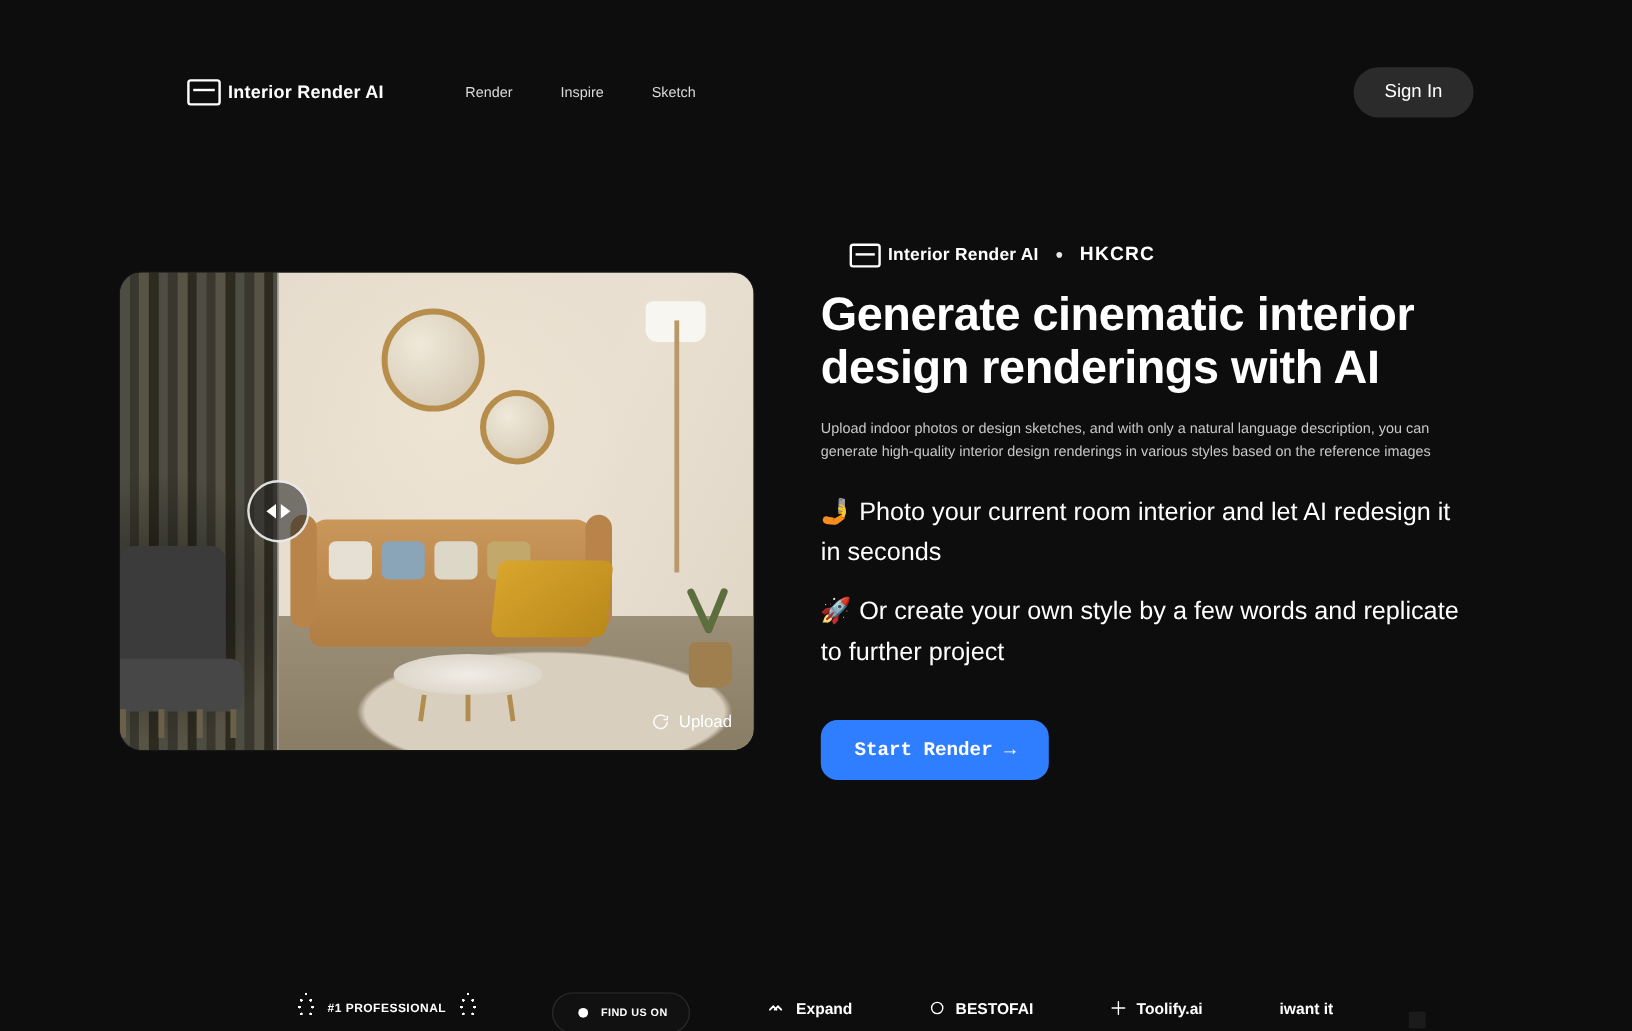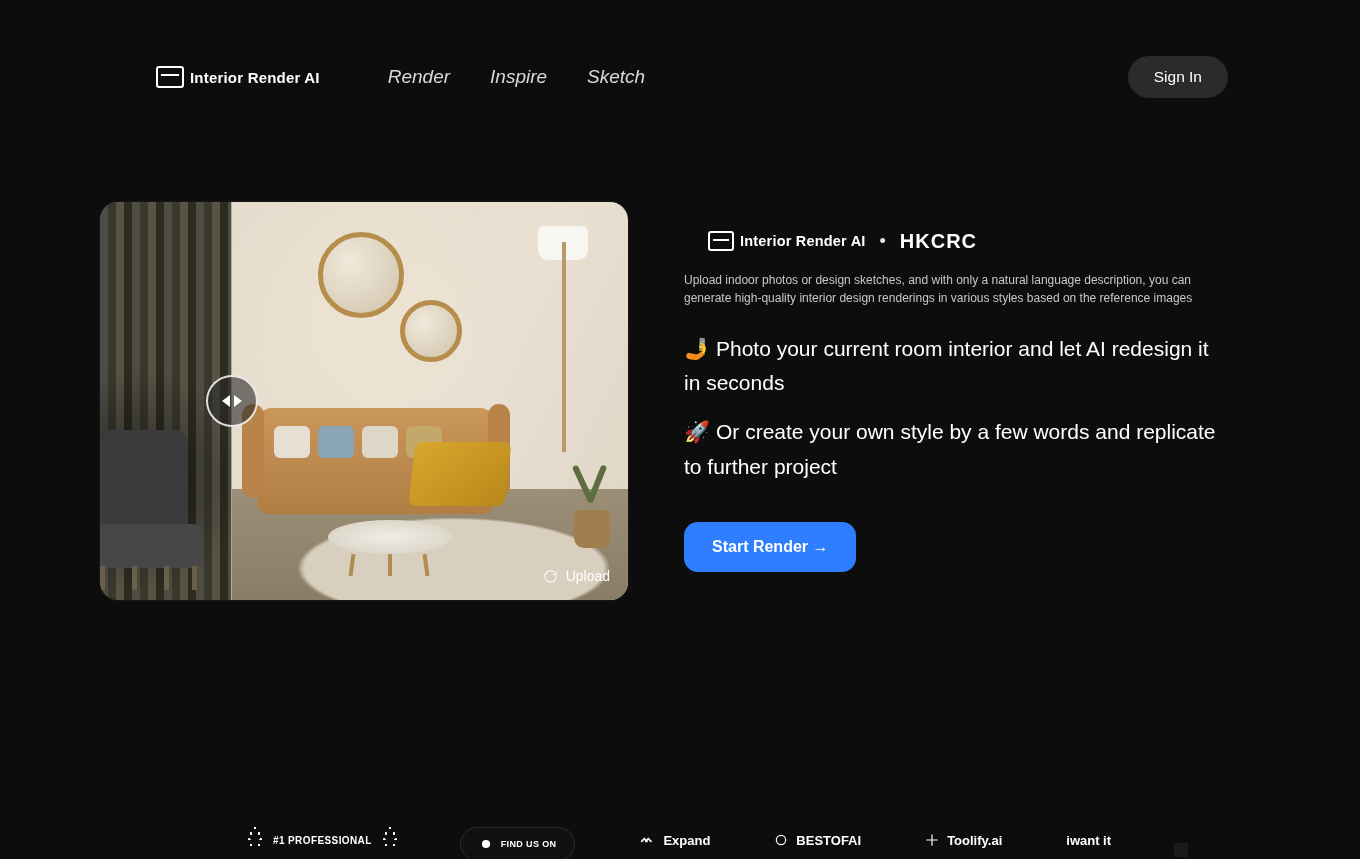--- a/index.html
+++ b/index.html
@@ -44,23 +44,22 @@
     position: absolute;
     left: 3px; right: 3px; top: 3px;
     height: 3px;
     border-bottom: 2px solid #fff;
   }
   .logo-text { font-weight: 700; font-size: 15px; letter-spacing: 0.2px; }
   .nav { display: flex; gap: 40px; }
   .nav a {
     color: var(--nav-muted);
     text-decoration: none;
-    font-size: 19px;
+    font-size: 12px;
     cursor: pointer;
-    font-style: italic;
   }
   .signin-btn {
     background: var(--btn-dark);
     color: #fff;
     border: none;
     border-radius: 24px;
     padding: 12px 26px;
     font-size: 15.5px;
     cursor: pointer;
   }
@@ -232,21 +231,21 @@
   .hero-right { flex: 1 1 0; }
   .brand-row {
     display: flex;
     align-items: center;
     gap: 14px;
     margin-bottom: 18px;
   }
   .brand-row .logo-mark { width: 26px; height: 20px; }
   .brand-row .logo-text { font-size: 14.5px; font-weight: 700; }
   .brand-dot { font-size: 18px; opacity: 0.9; }
-  .hkcrc { font-size: 20px; font-weight: 800; letter-spacing: 1px; text-align: center; }
+  .hkcrc { font-size: 16px; font-weight: 800; letter-spacing: 1px; text-align: center; }
   .headline {
     font-size: 39px;
     font-weight: 800;
     line-height: 1.12;
     letter-spacing: -0.01em;
     margin-bottom: 20px;
     max-width: 520px;
   }
   .subhead {
     font-size: 12px;
@@ -268,20 +267,21 @@
     align-items: center;
     gap: 8px;
     background: var(--accent);
     color: #fff;
     border: none;
     border-radius: 14px;
     padding: 16px 28px;
     font-size: 16px;
     font-weight: 700;
     cursor: pointer;
+    font-family: Liberation Mono, monospace;
   }
 
   
   .badges {
     position: absolute;
     left: 0; right: 0; bottom: -2px;
     display: flex;
     justify-content: center;
     gap: 64px;
     padding: 0 180px;
@@ -406,20 +406,21 @@
   <div class="hero-right">
     <div class="brand-row">
       <span class="logo">
         <span class="logo-mark"></span>
         <span class="logo-text">Interior Render AI</span>
       </span>
       <span class="brand-dot">•</span>
       <span class="hkcrc">HKCRC</span>
     </div>
 
+    <h1 class="headline">Generate cinematic interior design renderings with AI</h1>
     <p class="subhead">Upload indoor photos or design sketches, and with only a natural language description, you can generate high-quality interior design renderings in various styles based on the reference images</p>
 
     <div class="feature-list">
       <div class="feature-item">🤳 Photo your current room interior and let AI redesign it in seconds</div>
       <div class="feature-item">🚀 Or create your own style by a few words and replicate to further project</div>
     </div>
 
     <button class="cta">Start Render →</button>
   </div>
 

